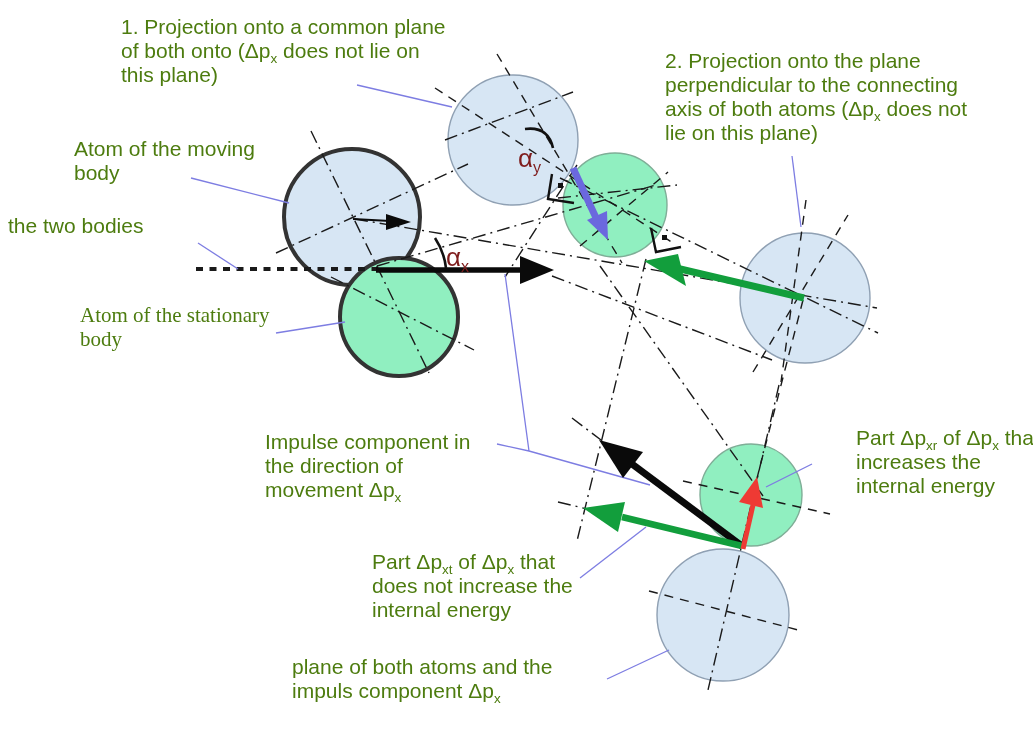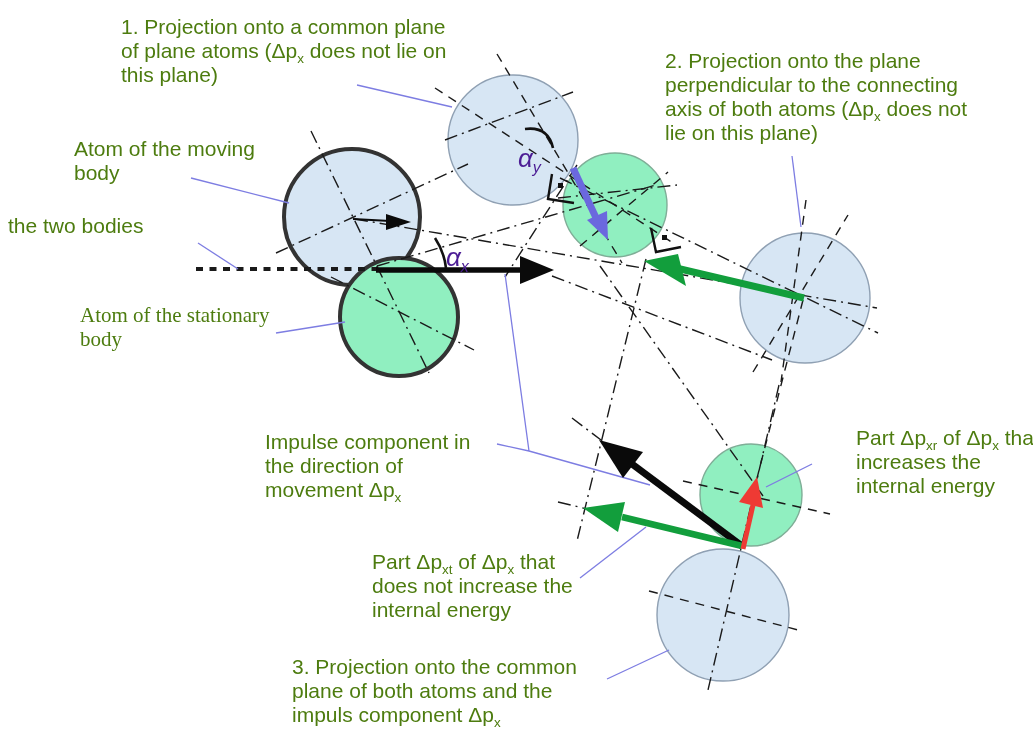--- a/index.html
+++ b/index.html
@@ -1,21 +1,21 @@
 <!DOCTYPE html>
 <html style="--atom-blue: #d7e6f4; --atom-green: #90efc0; --circle-thin: #8fa0b3; --circle-thin-green: #7fae97; --circle-thick: #333333; --line: #1a1a1a; --leader: #7d7de2; --arrow-black: #0a0a0a; --arrow-blue: #6b68de; --arrow-green: #129e3c; --arrow-red: #ee3a34;"><head>
 <meta charset="utf-8">
 <style>
   html,body{margin:0;padding:0;background:#ffffff;}
   #stage{position:relative;width:1033px;height:753px;background:#ffffff;overflow:hidden;
          font-family:"Liberation Sans",sans-serif;color:#1f1f1f;}
   #diagram-svg{position:absolute;left:0;top:0;}
   .lbl{position:absolute;font-size:21px;line-height:24px;color:#4d7c0f;white-space:nowrap;}
   .lbl sub{font-size:0.64em;line-height:0;}
-  .alpha{position:absolute;font-size:26px;color:#4c1d95;font-style:italic;}
+  .alpha{position:absolute;font-size:26px;color:#7f1d1d;}
   .alpha sub{font-size:0.62em;line-height:0;}
   
   .c-blue{fill:var(--atom-blue);stroke:var(--circle-thin);stroke-width:1.4;}
   .c-green{fill:var(--atom-green);stroke:var(--circle-thin-green);stroke-width:1.4;}
   .thick{stroke:var(--circle-thick);stroke-width:4;}
   .dd{stroke:var(--line);stroke-width:1.4;fill:none;stroke-dasharray:13 5 2 5;}
   .dsh{stroke:var(--line);stroke-width:1.4;fill:none;stroke-dasharray:9 7;}
   .dotl{stroke:var(--line);stroke-width:4;fill:none;stroke-dasharray:7 6.5;}
   .leader{stroke:var(--leader);stroke-width:1.3;fill:none;}
   .ra{stroke:#111;stroke-width:2.4;fill:none;}
@@ -116,21 +116,21 @@
     </g>
 
     <g>
       <path class="arc" d="M435,238 A68 68 0 0 1 446,268"></path>
       <path class="arc" d="M525,129 Q548,126 553,148"></path>
     </g>
   </svg>
 
   <div class="lbl" style="left:121px;top:15px;">
     <div>1. Projection onto a common plane</div>
-    <div><span>of plane atoms (Δp</span><sub>x</sub><span> does not lie on</span></div>
+    <div><span>of both onto (Δp</span><sub>x</sub><span> does not lie on</span></div>
     <div>this plane)</div>
   </div>
 
   <div class="lbl" style="left:665px;top:49px;">
     <div>2. Projection onto the plane</div>
     <div>perpendicular to the connecting</div>
     <div><span>axis of both atoms (Δp</span><sub>x</sub><span> does not</span></div>
     <div>lie on this plane)</div>
   </div>
 
@@ -160,21 +160,20 @@
     <div>internal energy</div>
   </div>
 
   <div class="lbl" style="left:856px;top:426px;">
     <div><span>Part Δp</span><sub>xr</sub><span> of Δp</span><sub>x</sub><span> that</span></div>
     <div>increases the</div>
     <div>internal energy</div>
   </div>
 
   <div class="lbl" style="left:292px;top:655px;">
-    <div>3. Projection onto the common</div>
     <div>plane of both atoms and the</div>
     <div><span>impuls component Δp</span><sub>x</sub></div>
   </div>
 
   <div class="alpha" style="left:446px;top:242px;">
     <span>α</span><sub>x</sub>
   </div>
   <div class="alpha" style="left:518px;top:143px;">
     <span>α</span><sub>y</sub>
   </div>

